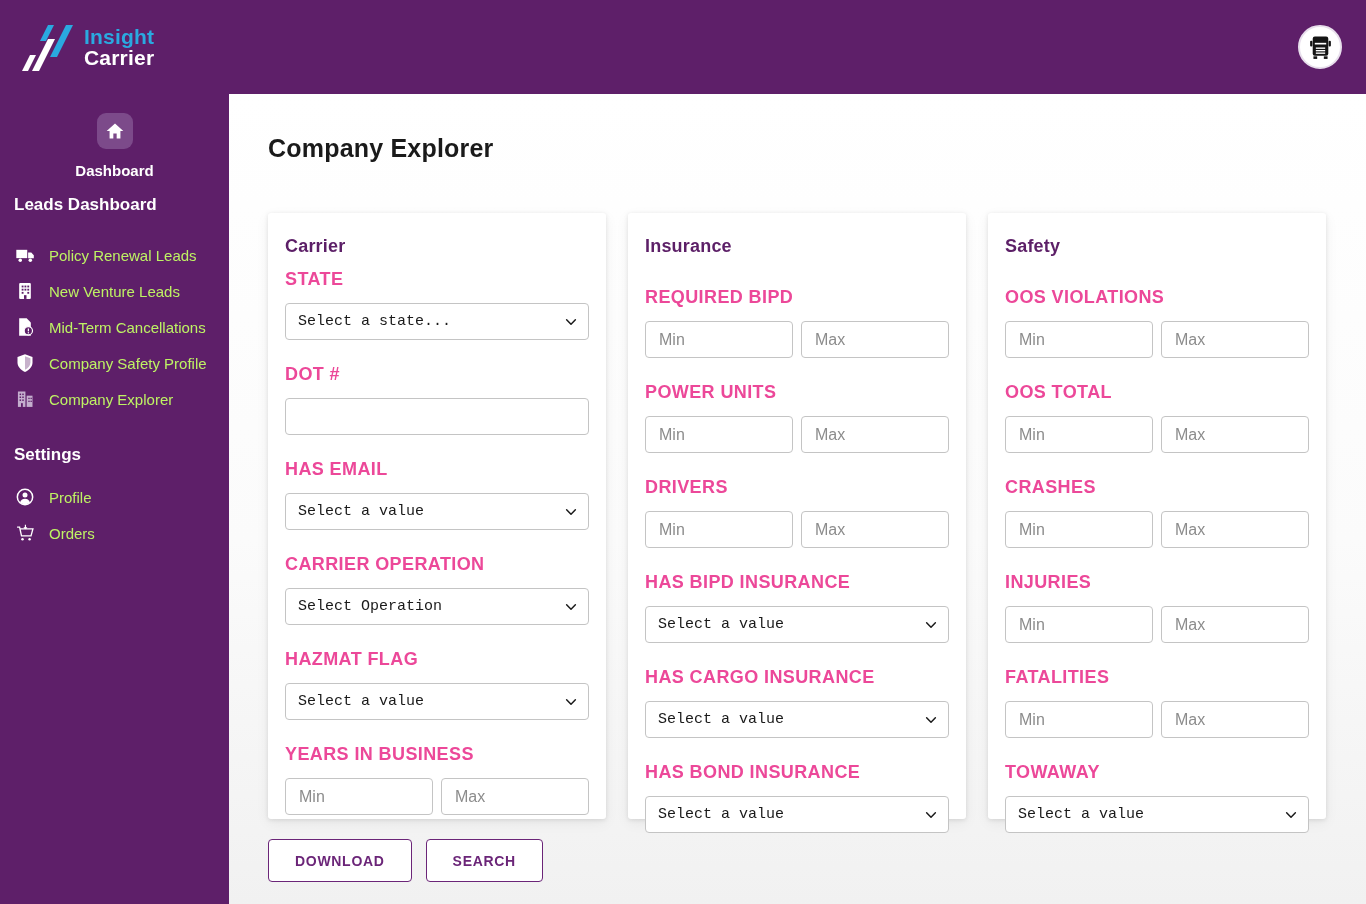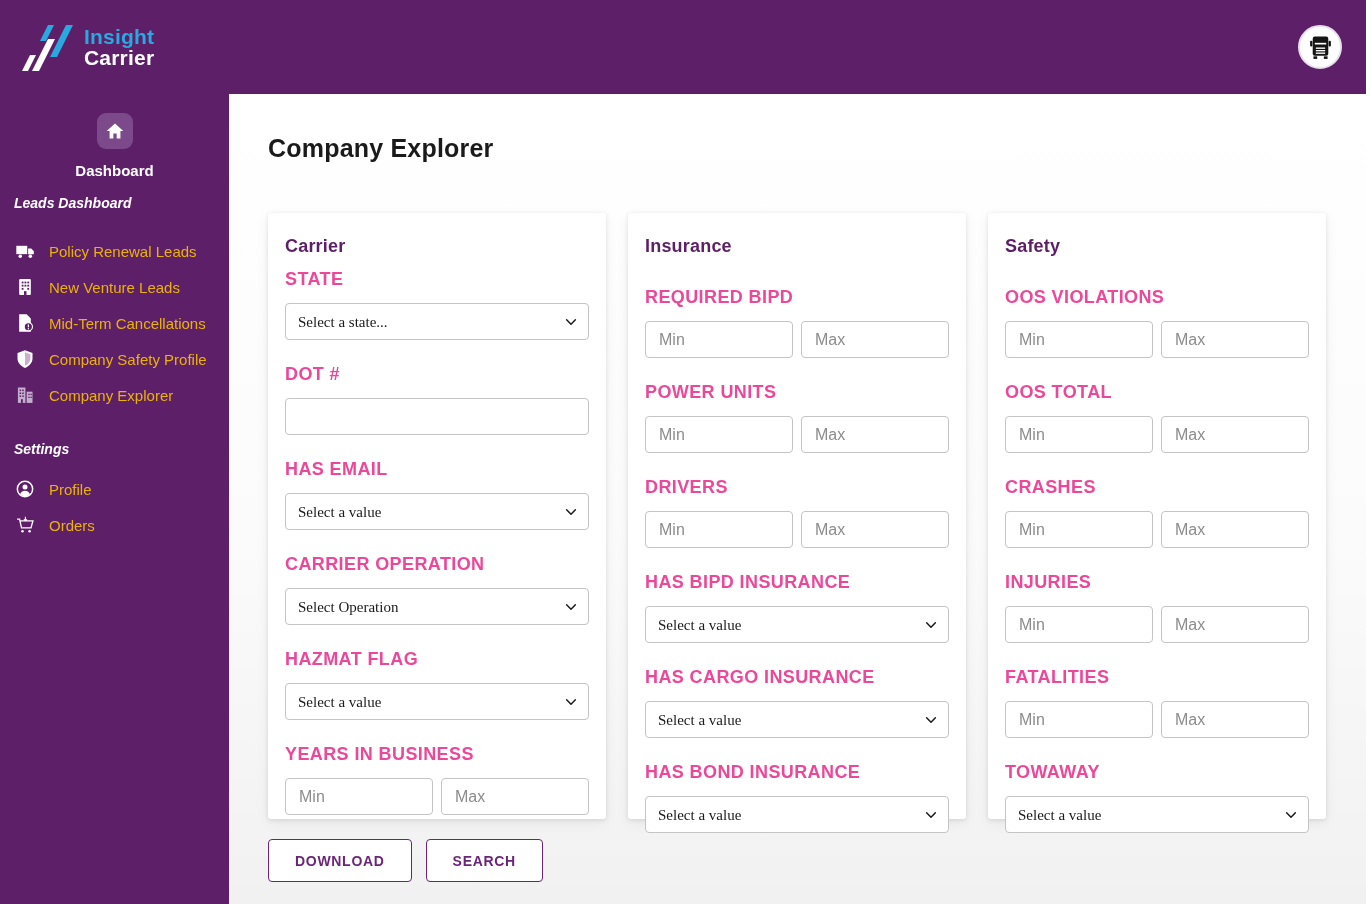--- a/index.html
+++ b/index.html
@@ -31,27 +31,27 @@
   }
   .nav-dashboard{
     margin:0 14px; height:36px; display:flex; align-items:center; gap:13px;
     color:#fff; font-size:15px; font-weight:700; cursor:pointer;flex-direction:column;
   }
   .dash-icon-box{
     width:36px; height:36px; border-radius:9px; background:#7C4A8A;
     display:flex; align-items:center; justify-content:center; flex:0 0 auto;
   }
   .nav-section-title{
-    color:#fff; font-size:14px; font-weight:700; padding-left:14px;font-style:italic;
+    color:#fff; font-size:17px; font-weight:700; padding-left:14px;
   }
   .nav-section-title.first{ margin-top:46px; margin-bottom:22px; }
   .nav-section-title.second{ margin-top:28px; margin-bottom:14px; }
   .nav-item{
     height:36px; display:flex; align-items:center; gap:13px; padding-left:14px;
-    color:#eab308; font-size:15px; font-weight:500; cursor:pointer; white-space:nowrap;
+    color:#bef264; font-size:15px; font-weight:500; cursor:pointer; white-space:nowrap;
   }
   .nav-item .nicon{ width:22px; height:22px; display:flex; align-items:center; justify-content:center; flex:0 0 auto; }
 
   
   .main{
     position:absolute; top:94px; left:229px; right:0; bottom:0;
     background:linear-gradient(180deg,#FFFFFF 0%, #FBFBFB 55%, #F1F1F1 100%);
     z-index:1;
   }
   .page-title{
@@ -69,21 +69,21 @@
   .field{ margin-top:24px; }
   .field-label{
     display:block; font-size:18px; font-weight:700; color:#ec4899; letter-spacing:.4px;
     margin-bottom:13px;
   }
   .select-wrap{ position:relative; }
   select.ctl{
     -webkit-appearance:none; appearance:none;
     width:304px; height:37px; border:1px solid #C4C4C4; border-radius:4px;
     background:#fff; color:#1A1A1A; font-size:15px; padding:0 30px 0 12px;
-    font-family:Liberation Serif, serif; cursor:pointer;
+    font-family:Liberation Mono, monospace; cursor:pointer;
   }
   .chevron{
     position:absolute; right:11px; top:50%; transform:translateY(-50%);
     pointer-events:none; display:flex;
   }
   input.ctl-text{
     width:304px; height:37px; border:1px solid #C4C4C4; border-radius:4px;
     background:#fff; color:#1A1A1A; font-size:15px; padding:0 12px;
     font-family:"Liberation Sans", sans-serif;
   }

